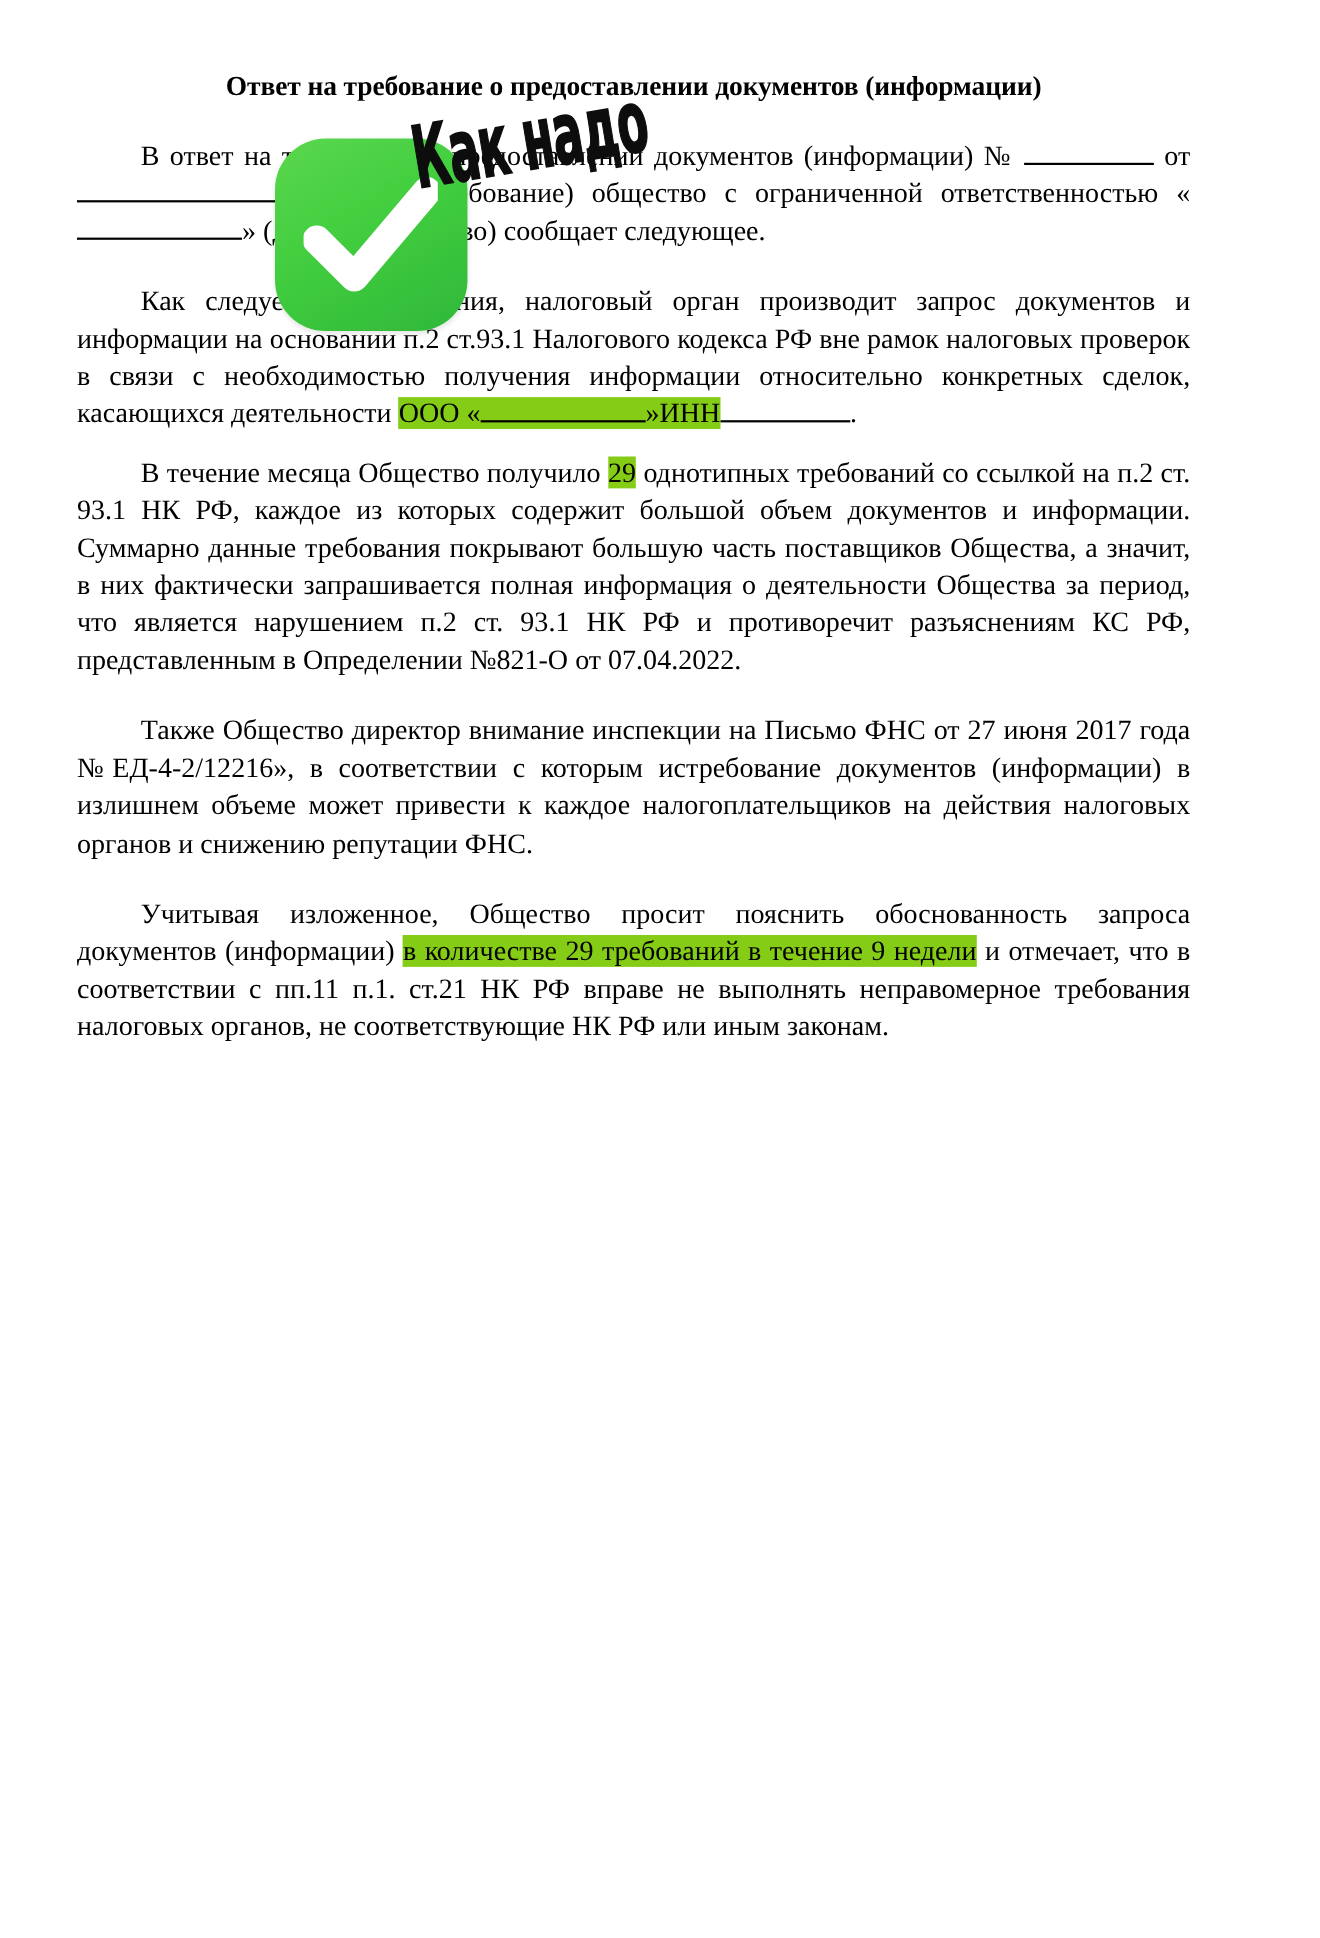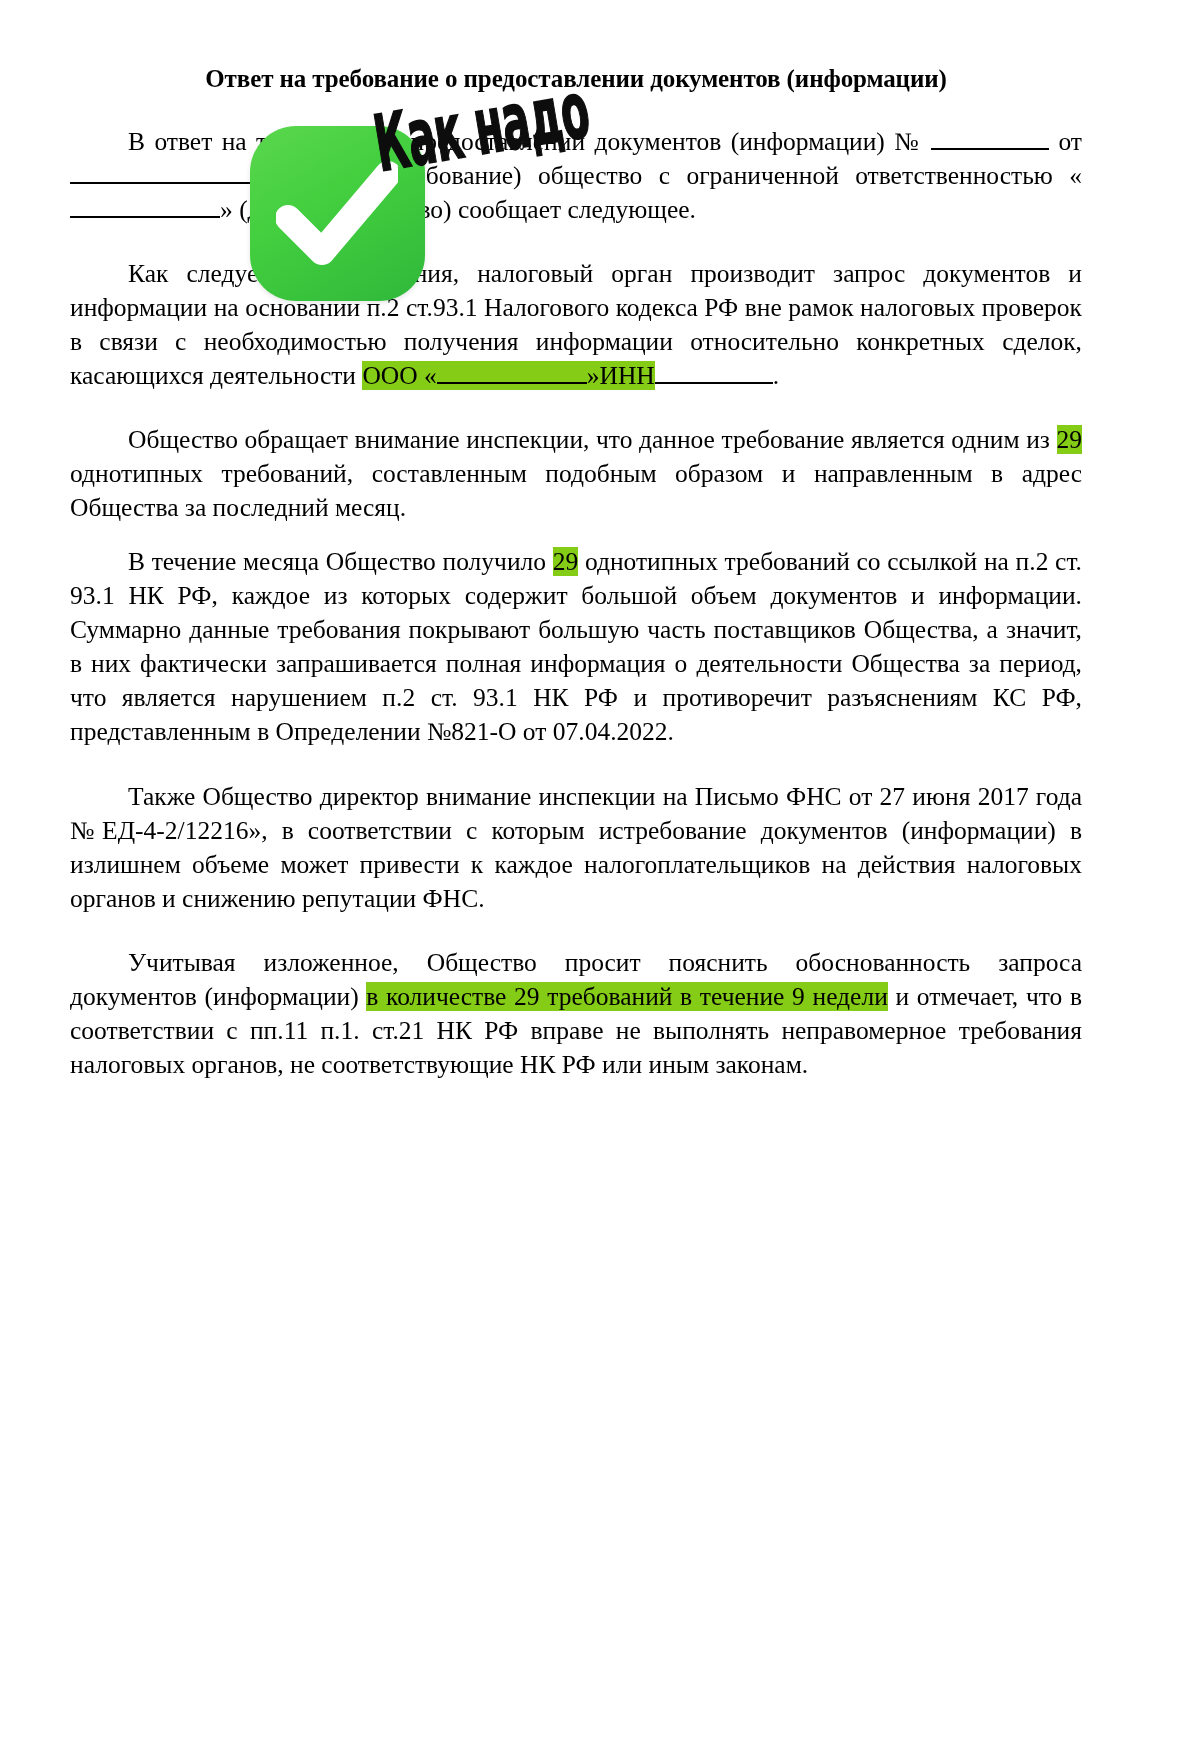--- a/index.html
+++ b/index.html
@@ -153,23 +153,20 @@
       <span>В ответ на требование о предоставлении документов (информации) № </span><span class="rule rule-md"></span>
       <span>от</span>
       <span class="rule rule-xl"></span>
       <span>(далее – требование) общество с ограниченной ответственностью «</span><span class="rule rule-lg"></span><span>» (далее – Общество) сообщает следующее.</span>
     </p>
 
     <p class="body gap-lg">
       <span>Как следует из требования, налоговый орган производит запрос документов и информации на основании п.2 ст.93.1 Налогового кодекса РФ вне рамок налоговых проверок в связи с необходимостью получения информации относительно конкретных сделок, касающихся деятельности </span><span class="hl"><span>ООО «</span><span class="rule rule-lg"></span>»</span><span class="hl"><span>ИНН</span></span><span class="rule rule-md"></span><span>.</span>
     </p>
 
-    <p class="body gap-lg">
-      <span>Общество обращает внимание инспекции, что данное требование является одним из </span><span class="hl">29</span><span> однотипных требований, составленным подобным образом и направленным в адрес Общества за последний месяц.</span>
-    </p>
 
     <p class="body gap-md">
       <span>В течение месяца Общество получило </span><span class="hl">29</span><span> однотипных требований со ссылкой на п.2 ст. 93.1 НК РФ, каждое из которых содержит большой объем документов и информации. </span><span class="b">Суммарно данные требования покрывают большую часть поставщиков Общества, а значит, в них фактически запрашивается полная информация о деятельности Общества за период, что является нарушением п.2 ст. 93.1 НК РФ и противоречит разъяснениям КС РФ, представленным в Определении №821-О от 07.04.2022.</span>
     </p>
 
     <p class="body gap-lg">
       <span>Также Общество директор внимание инспекции на </span><span class="b">Письмо ФНС от 27 июня 2017 года №ЕД-4-2/12216»</span><span>, в соответствии с которым истребование документов (информации) в излишнем объеме может привести к каждое налогоплательщиков на действия налоговых органов и снижению репутации ФНС.</span>
     </p>
 
     <p class="body gap-lg">

